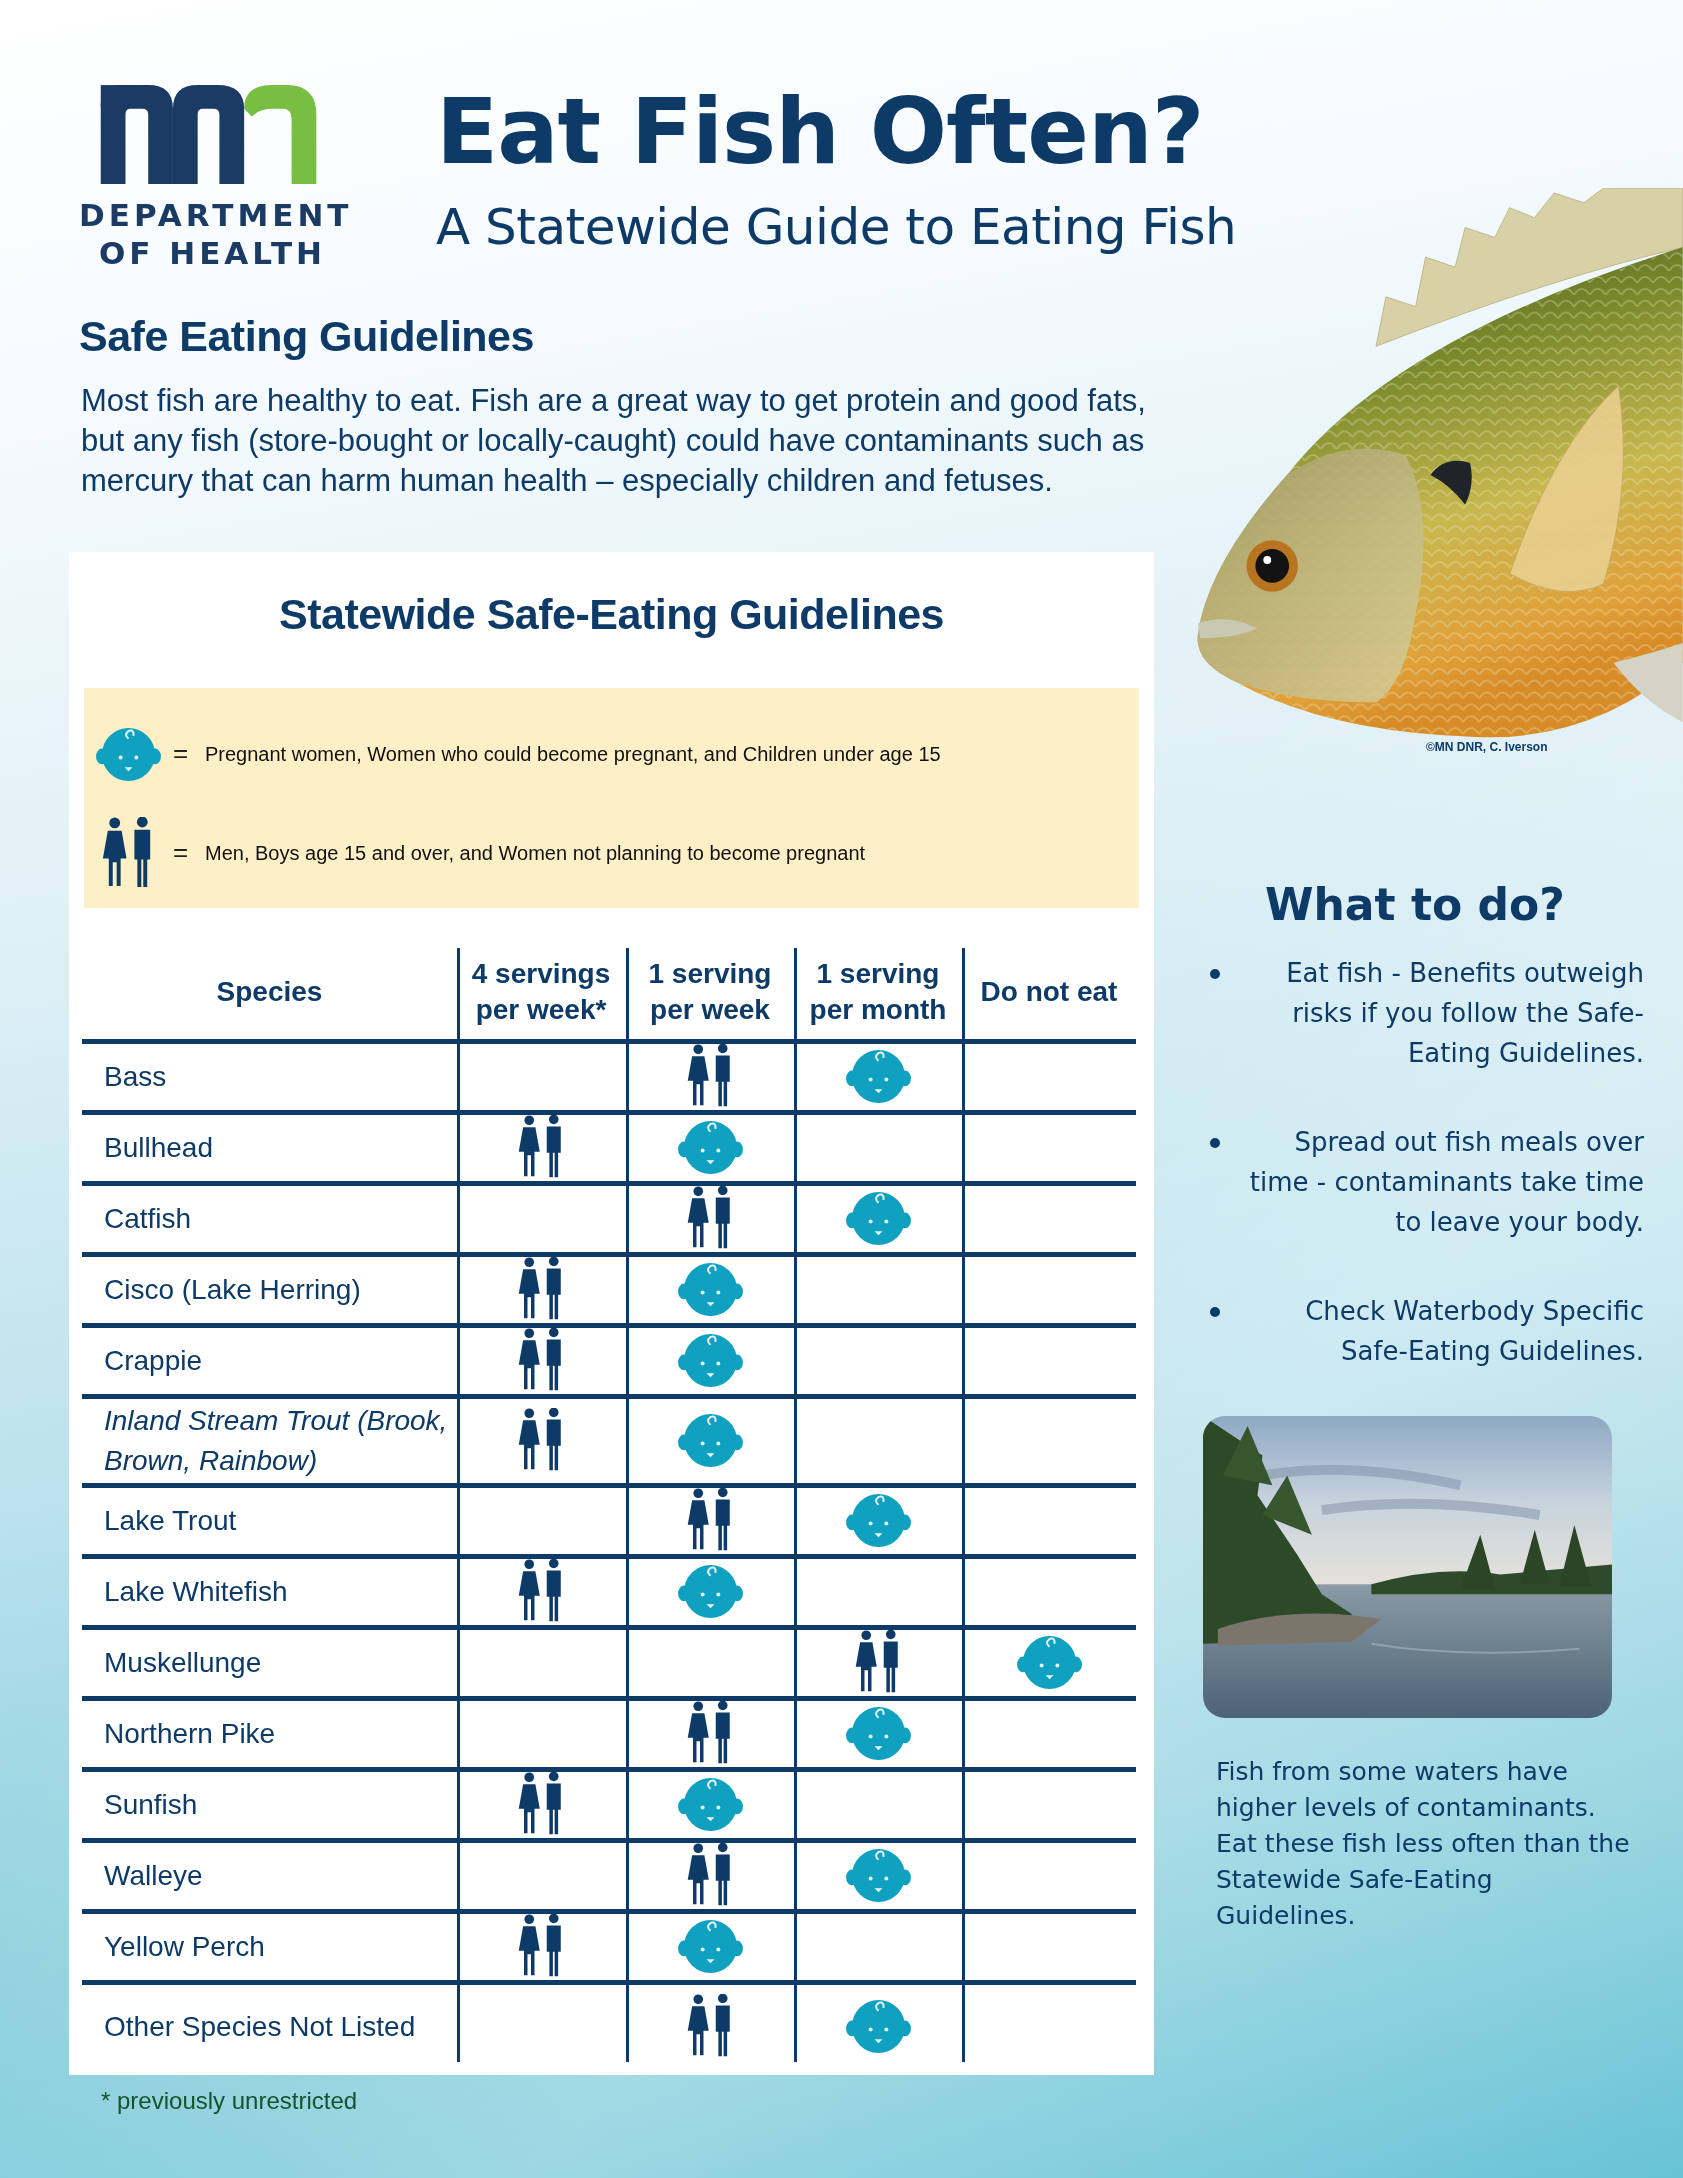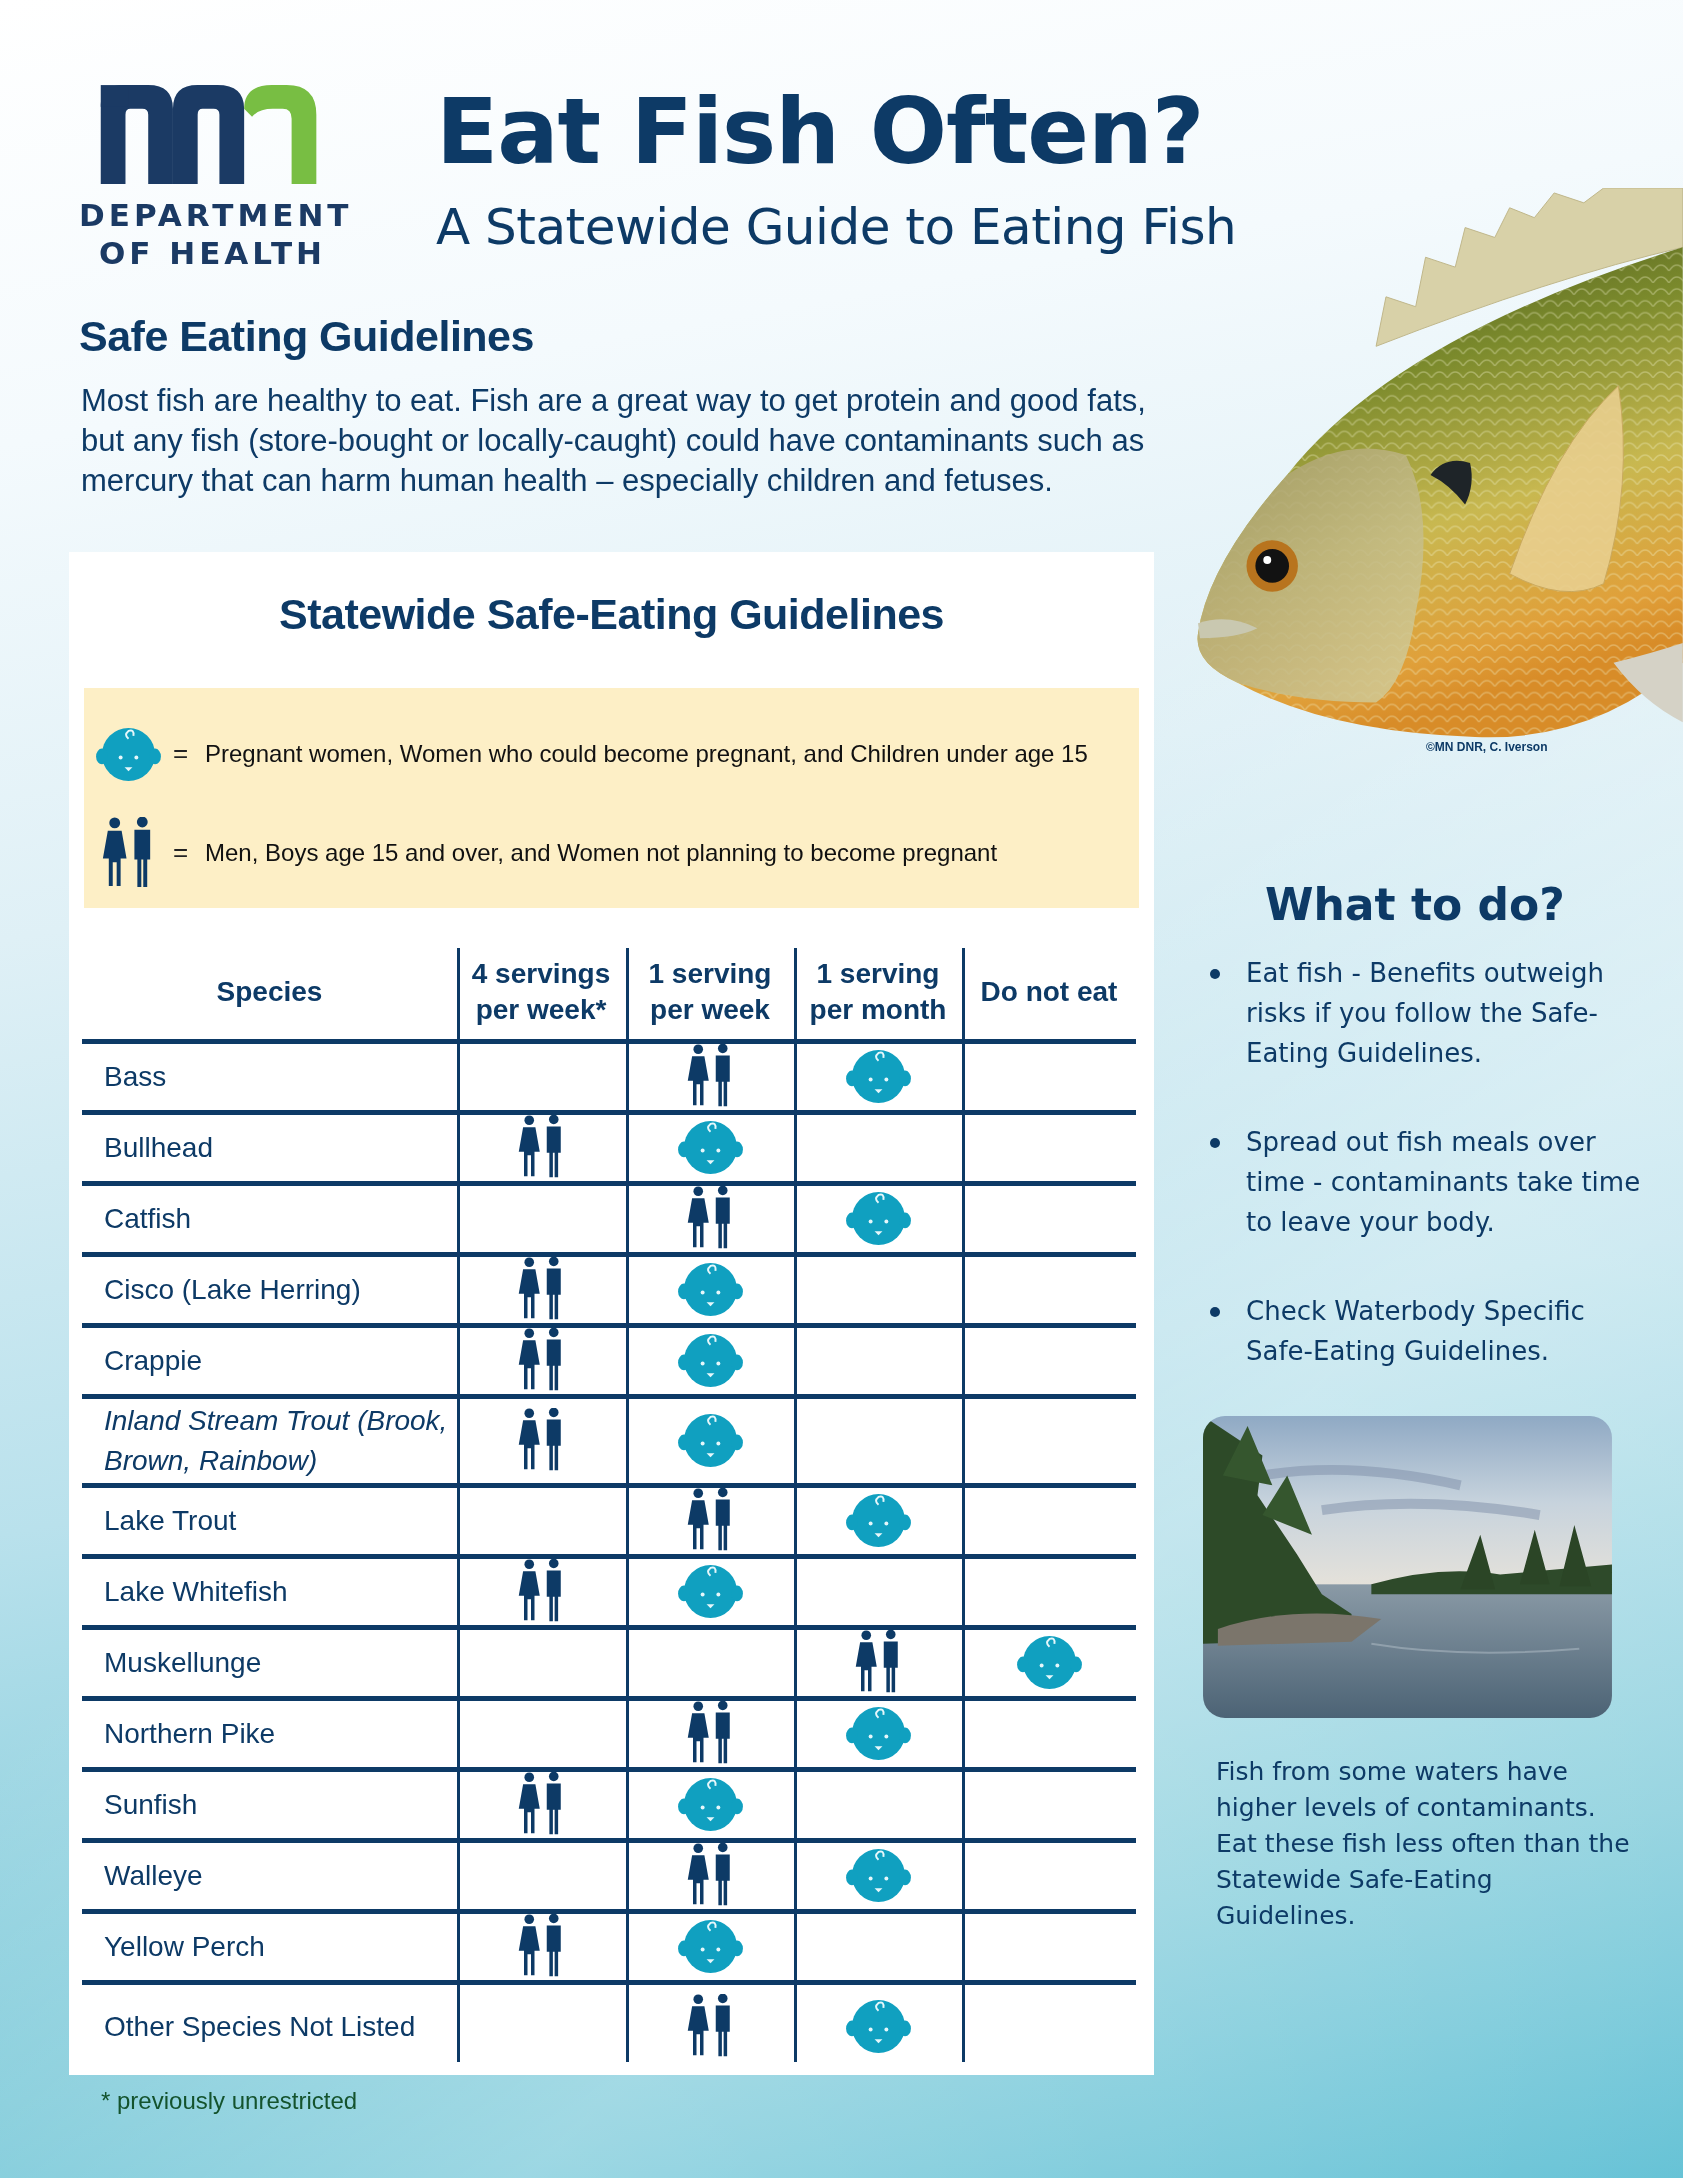--- a/index.html
+++ b/index.html
@@ -61,21 +61,21 @@
   }
   .legend {
     position: absolute; left: 15px; top: 136px; width: 1055px; height: 220px;
     background: #fdefc6;
   }
   .legend-row { position: absolute; left: 0; width: 1055px; display: flex; align-items: center; }
   .legend-row.r1 { top: 24px; height: 83px; }
   .legend-row.r2 { top: 123px; height: 83px; }
   .legend-icon { width: 89px; display: flex; justify-content: center; }
   .legend-eq { width: 32px; font-size: 26px; color: #222; text-align: left; }
-  .legend-text { width: 891px; font-size: 24px; line-height: 38px; color: #111; }
+  .legend-text { width: 891px; font-size: 20px; line-height: 38px; color: #111; }
 
   
   .table { position: absolute; left: 13px; top: 396px; width: 1054px; }
   .thead { position: relative; height: 91px; }
   .th {
     position: absolute; top: 0; height: 87px;
     display: flex; align-items: center; justify-content: center; text-align: center;
     font-size: 28px; font-weight: bold; color: #0d3a66; line-height: 36px;
   }
   .tbody { position: relative; }
@@ -93,21 +93,21 @@
     position: absolute; left: 101px; top: 2087px;
     font-size: 24px; color: #14532d;
   }
   
   .what-heading {
     position: absolute; left: 1265px; top: 879px;
     font-family: "DejaVu Sans", sans-serif; font-weight: bold;
     font-size: 44px; color: #0d3a66;
   }
   .bullets { position: absolute; left: 1208px; top: 953px; width: 436px; list-style: none; }
-  .bullet { position: relative; padding-left: 38px; font-family: "DejaVu Sans", sans-serif; font-size: 26px; line-height: 40px; color: #0d3a66; margin-bottom: 49px; }
+  .bullet { position: relative; padding-left: 38px; font-family: "DejaVu Sans", sans-serif; font-size: 26px; line-height: 40px; color: #0d3a66; margin-bottom: 49px; text-align: right; }
   .bullet-dot { position: absolute; left: 2px; top: 16px; width: 10px; height: 10px; border-radius: 50%; background: #0d3a66; }
   .lake {
     position: absolute; left: 1203px; top: 1416px; width: 409px; height: 302px;
     border-radius: 22px;
     box-shadow: 0 0 22px 14px rgba(190,228,238,0.9) inset;
     overflow: hidden;
   }
   .lake-note {
     position: absolute; left: 1216px; top: 1754px; width: 416px;
     font-family: "DejaVu Sans", sans-serif; font-size: 25px; line-height: 36px; color: #0d3a66;

